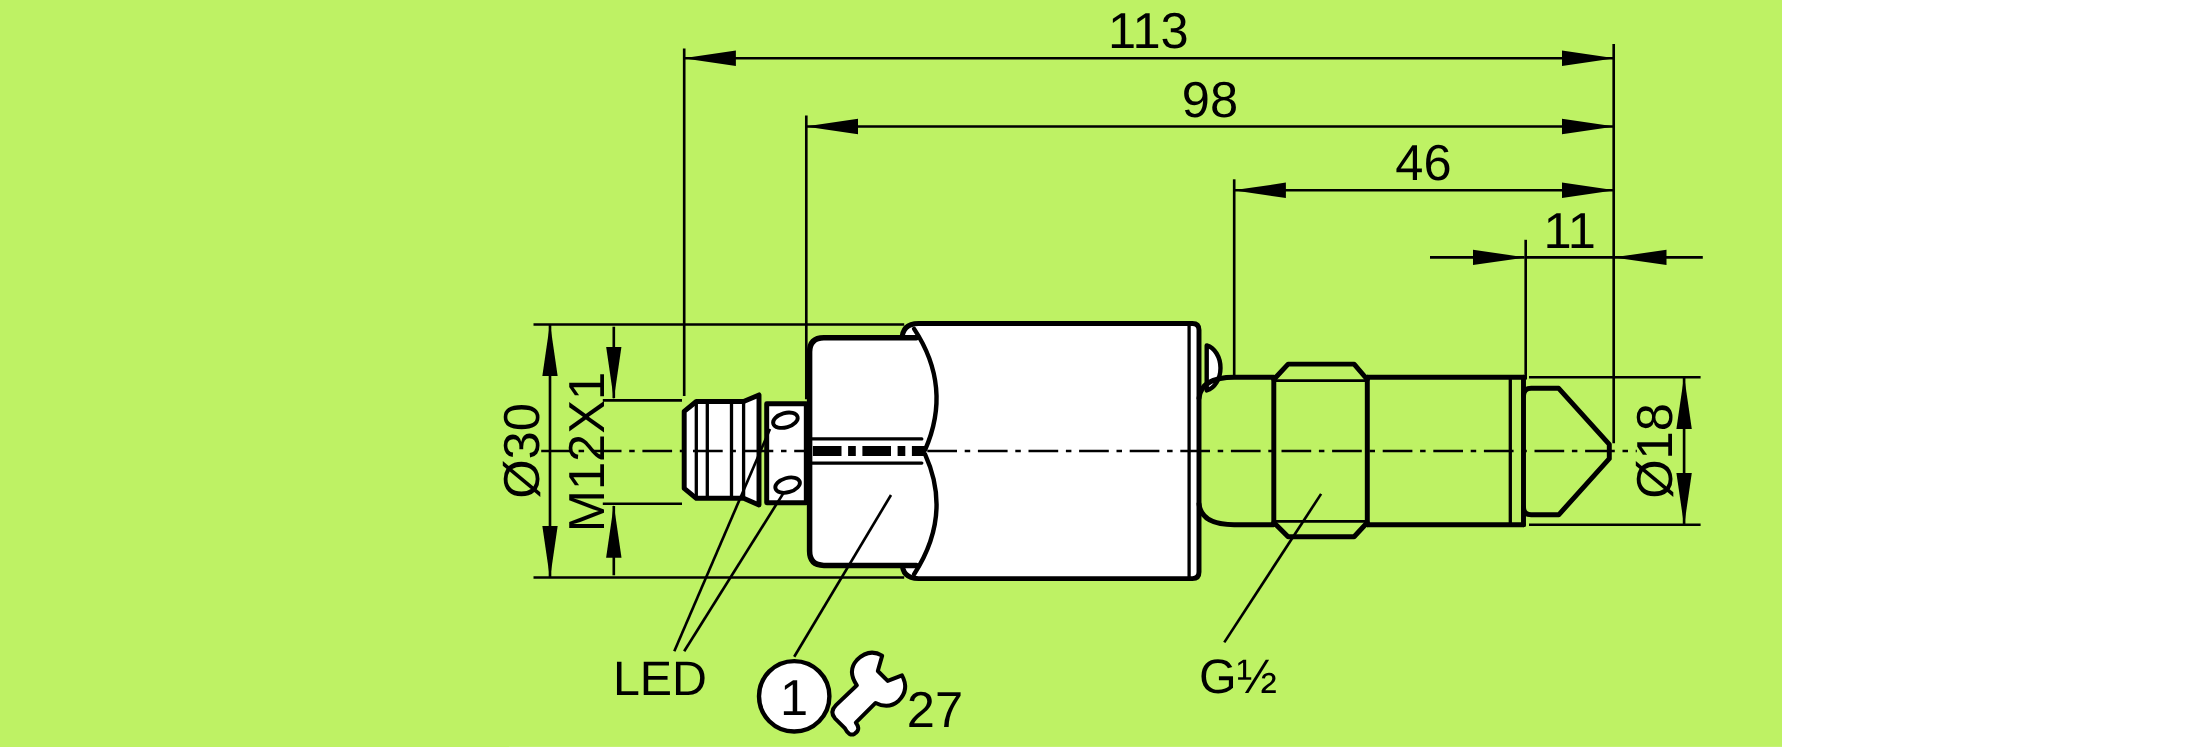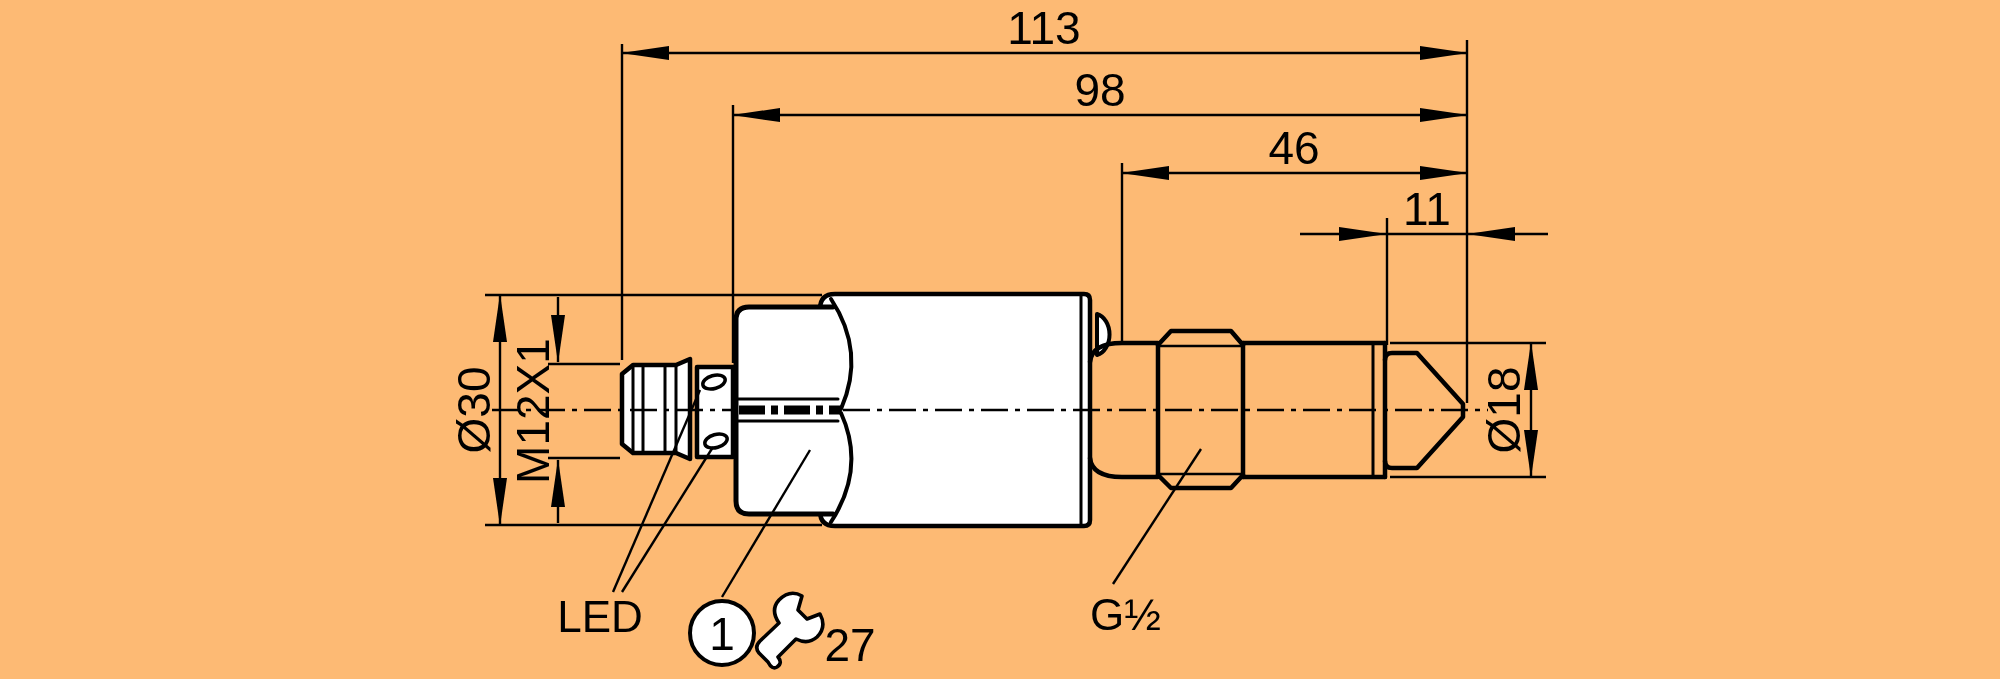--- a/index.html
+++ b/index.html
@@ -1,17 +1,17 @@
 <!DOCTYPE html>
 <html><head>
 <meta charset="utf-8">
 <style>
   html,body{margin:0;padding:0;background:#fff;}
   .canvas{
-    position:relative;width:2000px;height:679px;background:#fdba74;overflow:hidden;
+    position:relative;width:1620px;height:679px;background:#bef264;overflow:hidden;
     font-family:"Liberation Sans", sans-serif;
   }
   svg text{
     font-family:"Liberation Sans", sans-serif;
     fill:#000;
   }
   .dimtxt{font-size:46px;}
   .lbltxt{font-size:44px;}
   .subtxt{font-size:46px;}
 </style>

